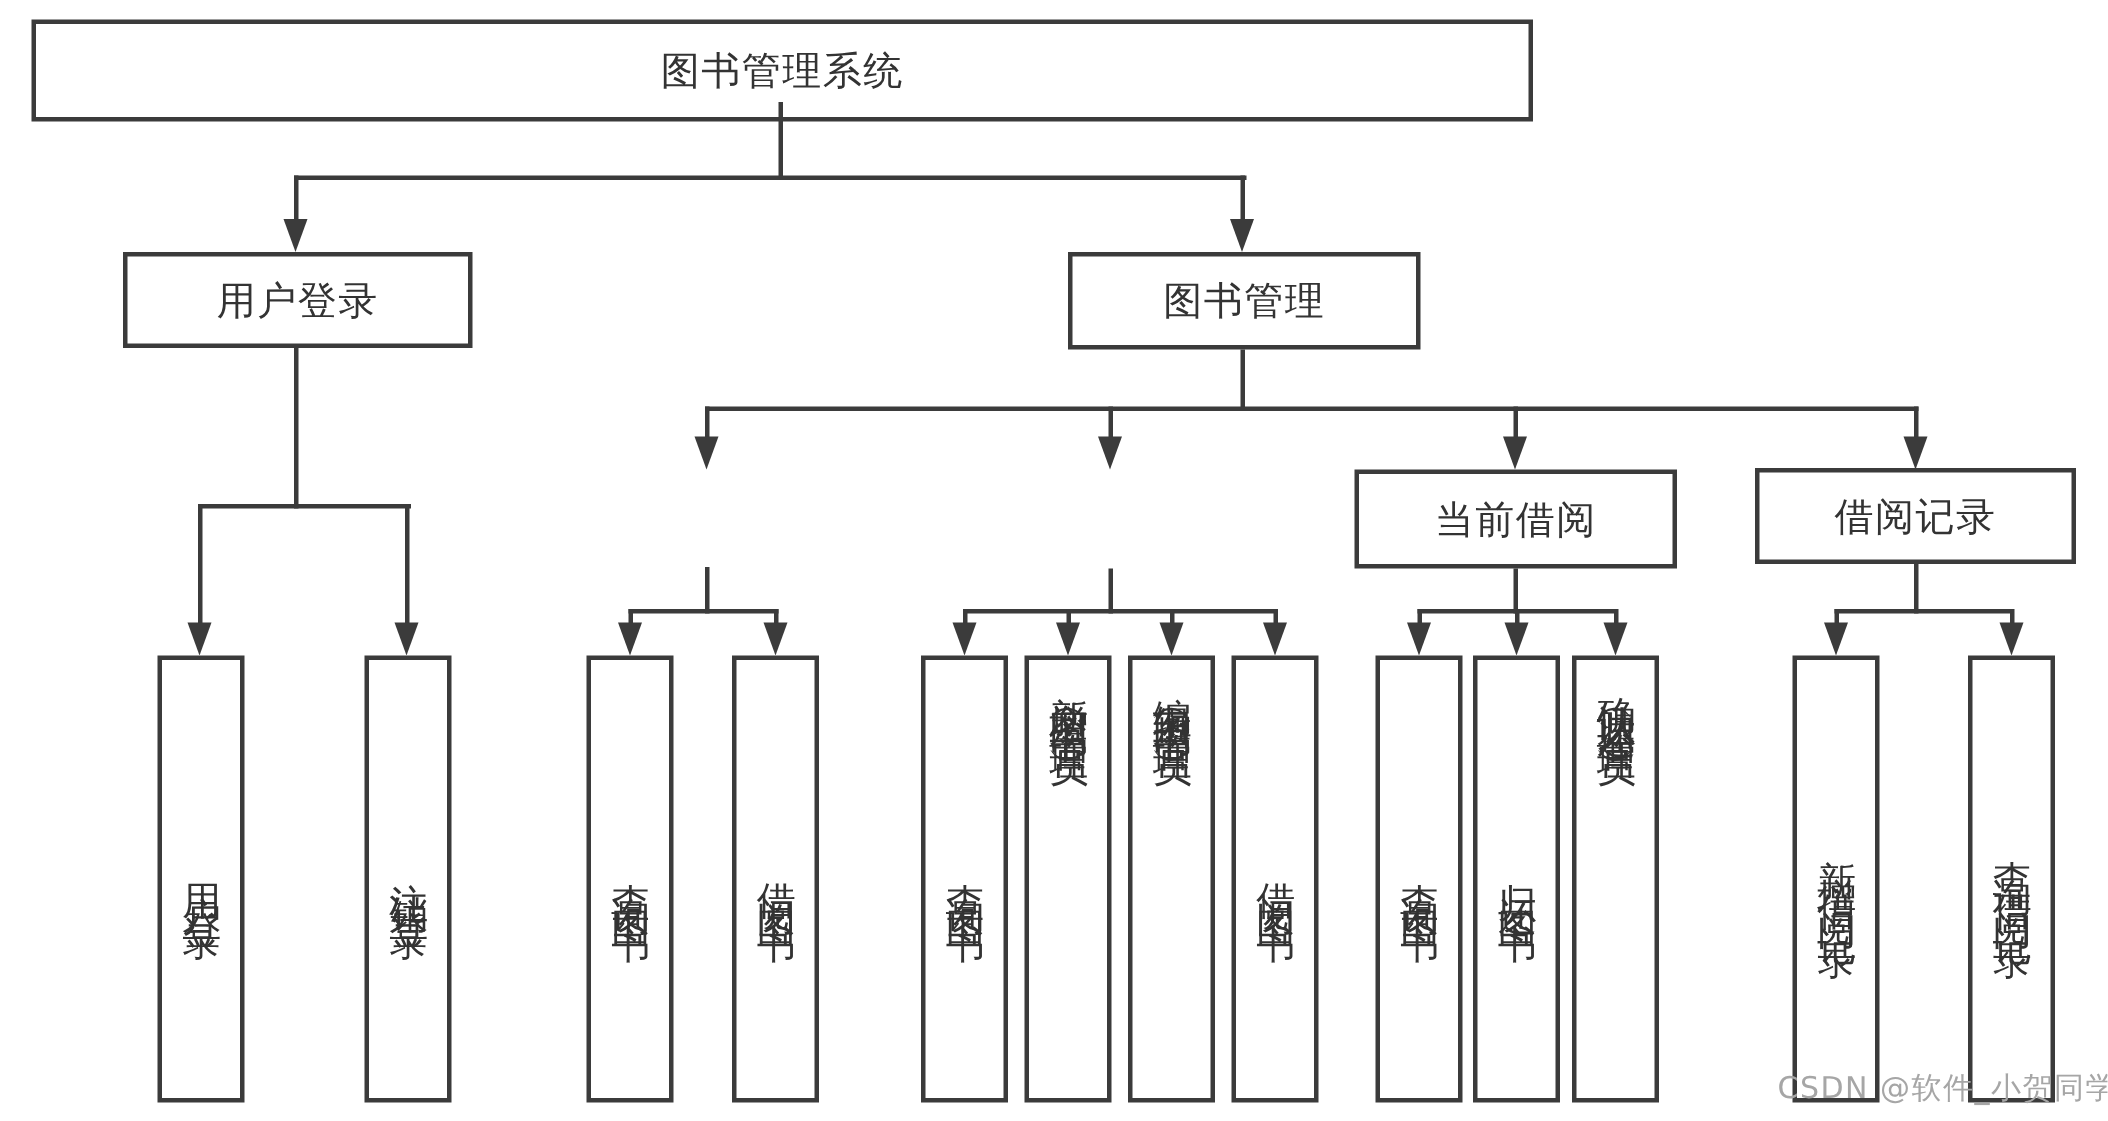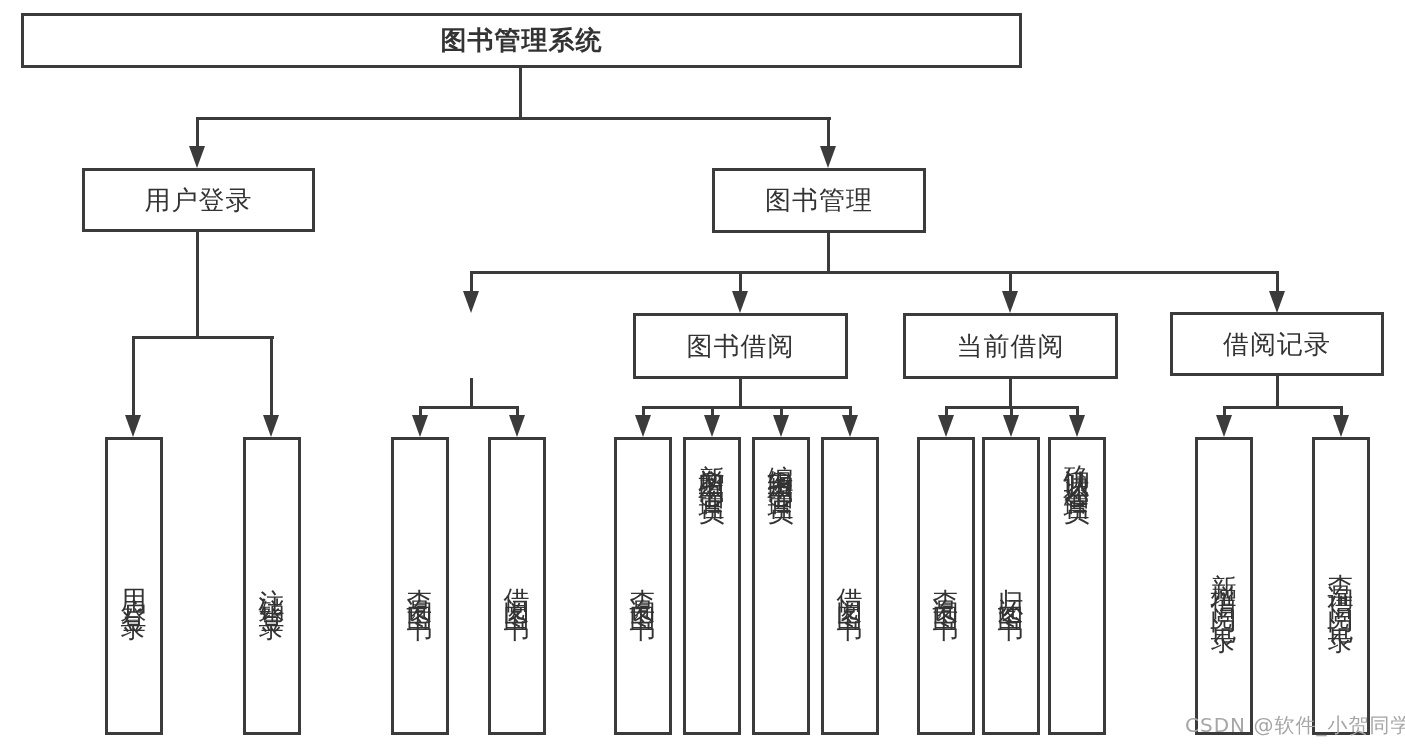--- a/index.html
+++ b/index.html
@@ -75,35 +75,35 @@
     letter-spacing:1px;
     z-index:5;
     white-space:nowrap;
   }
 </style>
 </head>
 <body>
 
 <div class="canvas">
 
-  <div class="node" style="left:21px;top:13px;width:1001px;height:55px;font-weight:bold;">
+  <div class="node" style="left:21px;top:13px;width:1001px;height:68px;">
     <span>图书管理系统</span>
   </div>
 
   <div class="vl" style="left:519px;top:68px;height:51px;"></div>
   <div class="hl" style="left:196px;top:117px;width:635px;"></div>
   <div class="vl" style="left:196px;top:117px;height:31px;"></div>
   <div class="ah" style="left:189px;top:146px;"></div>
   <div class="vl" style="left:827px;top:117px;height:31px;"></div>
   <div class="ah" style="left:820px;top:146px;"></div>
 
   <div class="node" style="left:82px;top:168px;width:233px;height:64px;">
     <span>用户登录</span>
   </div>
-  <div class="node" style="left:712px;top:168px;width:214px;height:65px;font-family:Liberation Serif, serif;">
+  <div class="node" style="left:712px;top:168px;width:235px;height:65px;font-family:Liberation Serif, serif;">
     <span>图书管理</span>
   </div>
 
   <div class="vl" style="left:196px;top:232px;height:107px;"></div>
   <div class="hl" style="left:132px;top:336px;width:142px;"></div>
   <div class="vl" style="left:132px;top:336px;height:81px;"></div>
   <div class="ah" style="left:125px;top:415px;"></div>
   <div class="vl" style="left:270px;top:336px;height:81px;"></div>
   <div class="ah" style="left:263px;top:415px;"></div>
 
@@ -111,23 +111,20 @@
   <div class="hl" style="left:470px;top:271px;width:809px;"></div>
   <div class="vl" style="left:470px;top:271px;height:21px;"></div>
   <div class="ah" style="left:463px;top:291px;"></div>
   <div class="vl" style="left:739px;top:271px;height:21px;"></div>
   <div class="ah" style="left:732px;top:291px;"></div>
   <div class="vl" style="left:1009px;top:271px;height:21px;"></div>
   <div class="ah" style="left:1002px;top:291px;"></div>
   <div class="vl" style="left:1276px;top:271px;height:21px;"></div>
   <div class="ah" style="left:1269px;top:291px;"></div>
 
-  <div class="node" style="left:633px;top:313px;width:215px;height:66px;">
-    <span>图书借阅</span>
-  </div>
   <div class="node" style="left:903px;top:313px;width:215px;height:66px;">
     <span>当前借阅</span>
   </div>
   <div class="node" style="left:1170px;top:312px;width:214px;height:64px;">
     <span>借阅记录</span>
   </div>
 
   <div class="vl" style="left:470px;top:378px;height:31px;"></div>
   <div class="hl" style="left:419px;top:406px;width:100px;"></div>
   <div class="vl" style="left:419px;top:406px;height:10px;"></div>

